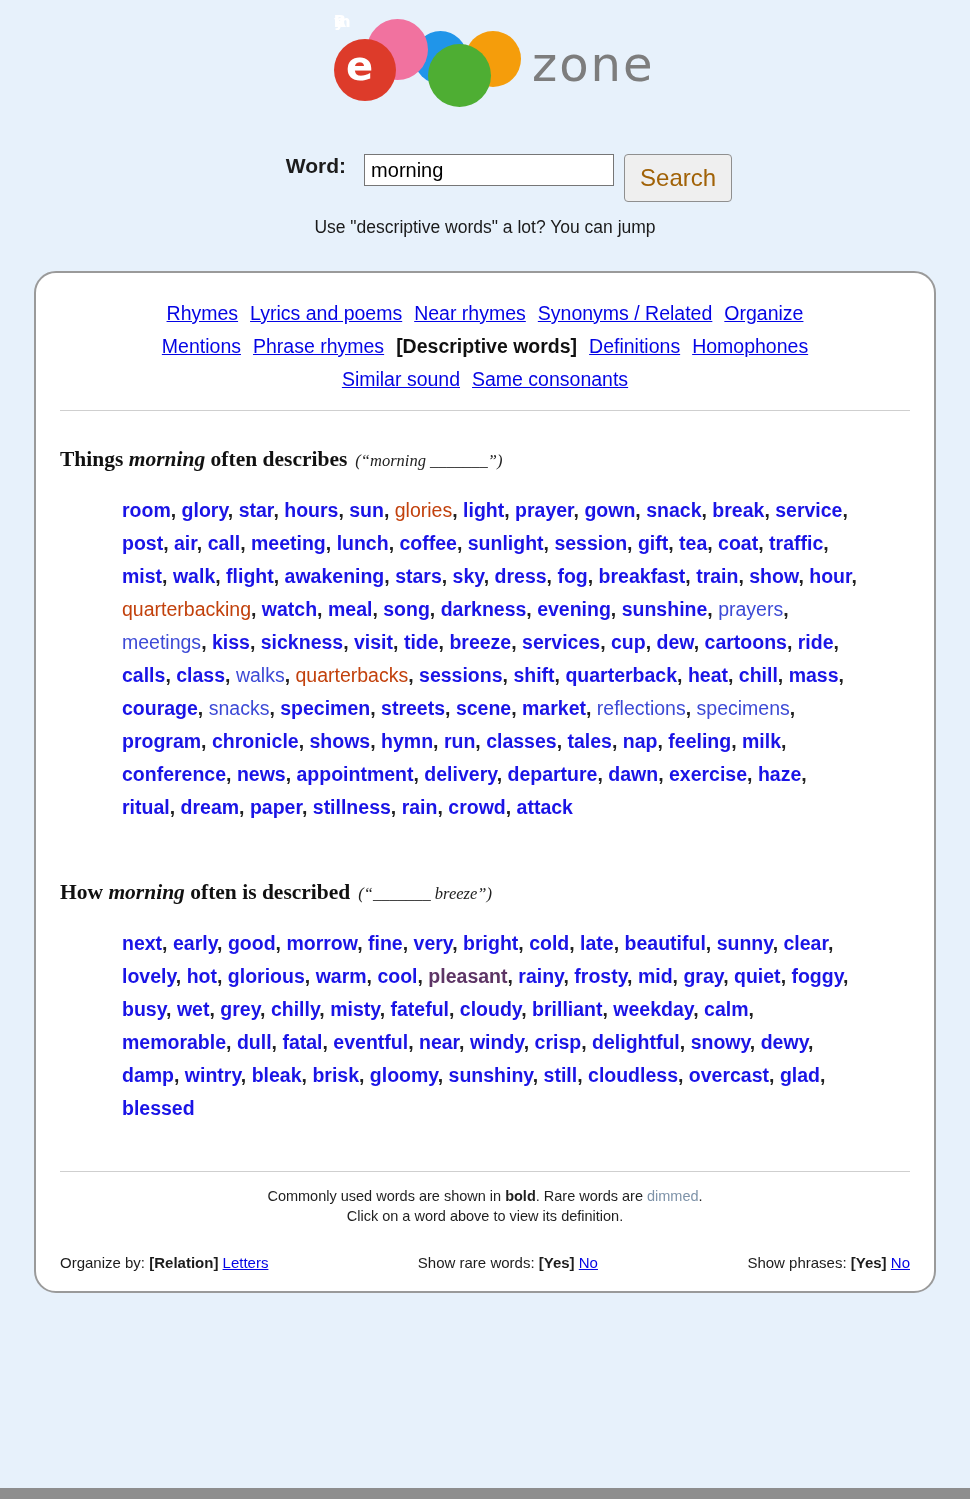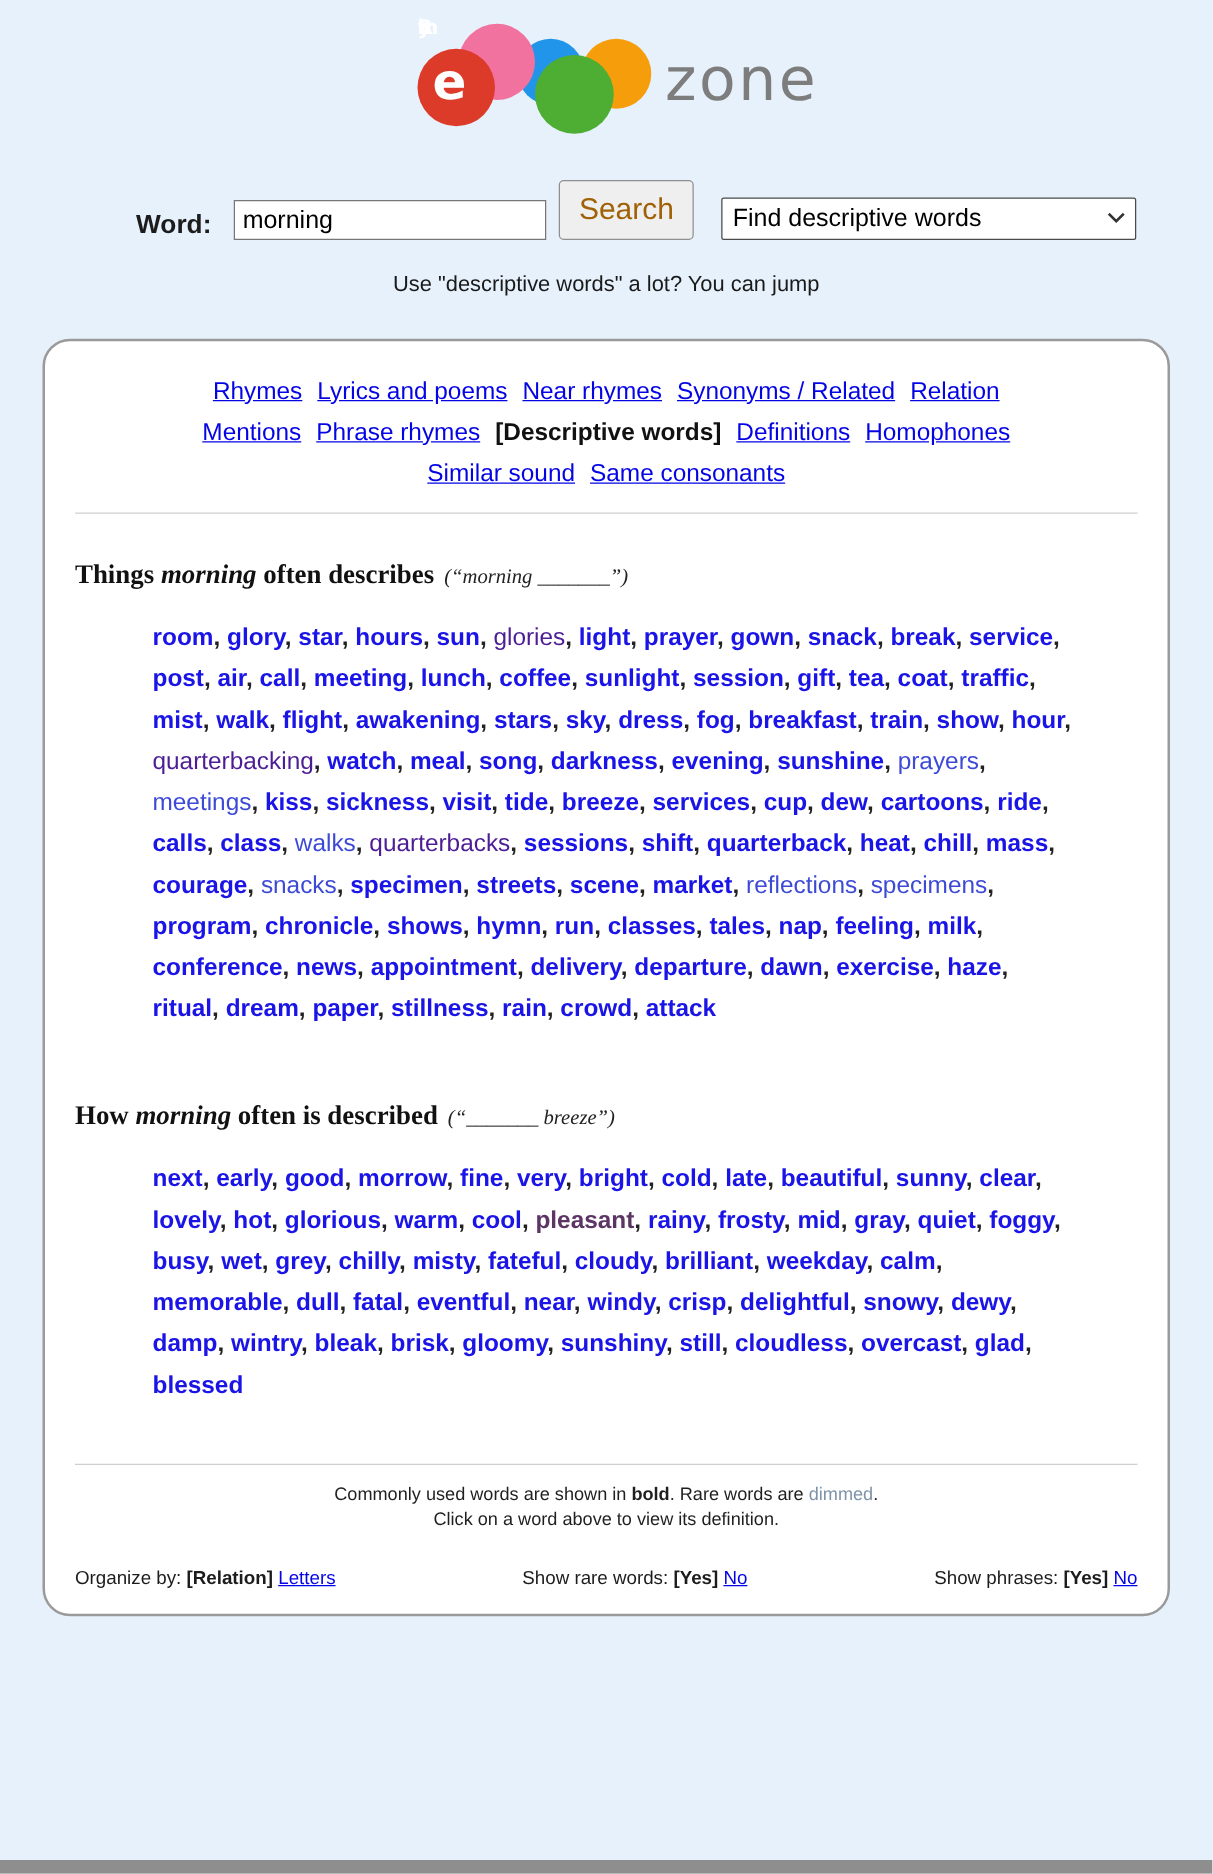--- a/index.html
+++ b/index.html
@@ -18,21 +18,21 @@
   .lg-l{position:absolute;z-index:6;color:#fff;font-family:"DejaVu Sans",sans-serif;font-weight:bold;line-height:1;}
   .lg-l:nth-of-type(6){left:12px;top:32px;font-size:40px;}
   .lg-l:nth-of-type(7){left:48px;top:6px;font-size:46px;}
   .lg-l:nth-of-type(8){left:88px;top:18px;font-size:42px;}
   .lg-l:nth-of-type(9){left:99px;top:39px;font-size:40px;}
   .lg-l:nth-of-type(10){left:142px;top:20px;font-size:40px;}
   .lg-zone{position:absolute;left:198px;top:22px;font-family:"DejaVu Sans",sans-serif;
            font-size:48px;color:#7d7d7d;letter-spacing:2px;z-index:6;}
 
   
-  .search-row{display:flex;align-items:flex-end;justify-content:center;margin-top:44px;height:38px;padding-left:48px;}
+  .search-row{display:flex;align-items:flex-start;justify-content:center;margin-top:44px;height:38px;padding-left:48px;}
   .word-label{font-weight:bold;font-size:21px;margin-right:18px;}
   .word-input{width:236px;height:28px;font-size:20px;padding:1px 6px;border:1px solid #767676;
               font-family:"Liberation Sans",sans-serif;background:#fff;}
   .search-btn{margin-left:10px;height:48px;font-size:24px;padding:0 15px;background:#efefef;
               border:1px solid #8f8f8f;border-radius:4px;color:#a16207;font-family:"Liberation Sans",sans-serif;}
   .sel-wrap{position:relative;margin-left:22px;}
   .type-select{appearance:none;-webkit-appearance:none;width:332px;height:34px;font-size:20px;
                padding:2px 30px 2px 8px;border:1px solid #4a4a4a;border-radius:2px;background:#fff;
                color:#000;font-family:"Liberation Sans",sans-serif;}
   .sel-chevron{position:absolute;right:9px;top:11px;pointer-events:none;}
@@ -48,21 +48,21 @@
   .rule{border:none;border-top:1px solid #cfcfcf;margin:14px 0 0;}
 
   .sec-head{margin:36px 0 0;font-size:21.5px;font-weight:bold;color:#111;font-family:Liberation Serif, serif;}
   .sec-head .w-italic{font-style:italic;}
   .sec-hint{font-size:16.5px;font-weight:normal;font-style:italic;color:#222;margin-left:8px;}
 
   .word-list{margin:22px 0 0 62px;width:742px;font-size:19.5px;line-height:33px;}
   .w{text-decoration:none;cursor:pointer;}
   .w.b{color:#1a14e6;font-weight:bold;}
   .w.m{color:#3d4ad6;font-weight:normal;}
-  .w.d{color:#4c1d95;font-weight:normal;}
+  .w.d{color:#c2410c;font-weight:normal;}
   .w.v{color:#5d3565;font-weight:bold;}
   .c{color:#222;font-weight:bold;}
 
   .sec2{margin-top:56px;}
   .legend{margin-top:14px;text-align:center;font-size:14.5px;line-height:20px;color:#1f1f1f;}
   .legend b{font-weight:bold;}
   .dim-word{color:#7e93a9;}
   .options-row{display:flex;justify-content:space-between;align-items:flex-start;margin-top:28px;
                font-size:15px;color:#1c1c1c;}
   .opt-sel{font-weight:bold;}
@@ -89,38 +89,30 @@
         <span class="lg-l">y</span>
         <span class="lg-l">m</span>
         <span class="lg-l">e</span>
       </div>
   </div>
 
   <div class="search-row">
     <span class="word-label">Word:</span>
     <input class="word-input" type="text" value="morning" style="">
     <button class="search-btn">Search</button>
-    <span class="sel-wrap">
-      <select class="type-select">
-        <option>Find descriptive words</option>
-      </select>
-      <svg class="sel-chevron" width="14" height="10" viewBox="0 0 14 10">
-        <polyline points="1,2 7,8 13,2" fill="none" stroke="#333" stroke-width="2"></polyline>
-      </svg>
-    </span>
   </div>
 
   <div class="help-text">
     <div>Use "descriptive words" a lot? You can jump</div>
   </div>
 
   <div class="main-box">
 
     <div id="nav-lines">
-        <div class="nav-line"><a class="nav-link">Rhymes</a><a class="nav-link">Lyrics and poems</a><a class="nav-link">Near rhymes</a><a class="nav-link">Synonyms / Related</a><a class="nav-link">Relation</a></div>
+        <div class="nav-line"><a class="nav-link">Rhymes</a><a class="nav-link">Lyrics and poems</a><a class="nav-link">Near rhymes</a><a class="nav-link">Synonyms / Related</a><a class="nav-link">Organize</a></div>
         <div class="nav-line"><a class="nav-link">Mentions</a><a class="nav-link">Phrase rhymes</a><span class="nav-active">[Descriptive words]</span><a class="nav-link">Definitions</a><a class="nav-link">Homophones</a></div>
         <div class="nav-line"><a class="nav-link">Similar sound</a><a class="nav-link">Same consonants</a></div>
       </div>
     <hr class="rule">
 
     <h2 class="sec-head">
       <span>Things </span><span class="w-italic">morning</span><span> often describes</span><span class="sec-hint">(“morning _______”)</span>
     </h2>
     <div class="word-list"><a class="w b">room</a><span class="c">, </span><a class="w b">glory</a><span class="c">, </span><a class="w b">star</a><span class="c">, </span><a class="w b">hours</a><span class="c">, </span><a class="w b">sun</a><span class="c">, </span><a class="w d">glories</a><span class="c">, </span><a class="w b">light</a><span class="c">, </span><a class="w b">prayer</a><span class="c">, </span><a class="w b">gown</a><span class="c">, </span><a class="w b">snack</a><span class="c">, </span><a class="w b">break</a><span class="c">, </span><a class="w b">service</a><span class="c">, </span><a class="w b">post</a><span class="c">, </span><a class="w b">air</a><span class="c">, </span><a class="w b">call</a><span class="c">, </span><a class="w b">meeting</a><span class="c">, </span><a class="w b">lunch</a><span class="c">, </span><a class="w b">coffee</a><span class="c">, </span><a class="w b">sunlight</a><span class="c">, </span><a class="w b">session</a><span class="c">, </span><a class="w b">gift</a><span class="c">, </span><a class="w b">tea</a><span class="c">, </span><a class="w b">coat</a><span class="c">, </span><a class="w b">traffic</a><span class="c">, </span><a class="w b">mist</a><span class="c">, </span><a class="w b">walk</a><span class="c">, </span><a class="w b">flight</a><span class="c">, </span><a class="w b">awakening</a><span class="c">, </span><a class="w b">stars</a><span class="c">, </span><a class="w b">sky</a><span class="c">, </span><a class="w b">dress</a><span class="c">, </span><a class="w b">fog</a><span class="c">, </span><a class="w b">breakfast</a><span class="c">, </span><a class="w b">train</a><span class="c">, </span><a class="w b">show</a><span class="c">, </span><a class="w b">hour</a><span class="c">, </span><a class="w d">quarterbacking</a><span class="c">, </span><a class="w b">watch</a><span class="c">, </span><a class="w b">meal</a><span class="c">, </span><a class="w b">song</a><span class="c">, </span><a class="w b">darkness</a><span class="c">, </span><a class="w b">evening</a><span class="c">, </span><a class="w b">sunshine</a><span class="c">, </span><a class="w m">prayers</a><span class="c">, </span><a class="w m">meetings</a><span class="c">, </span><a class="w b">kiss</a><span class="c">, </span><a class="w b">sickness</a><span class="c">, </span><a class="w b">visit</a><span class="c">, </span><a class="w b">tide</a><span class="c">, </span><a class="w b">breeze</a><span class="c">, </span><a class="w b">services</a><span class="c">, </span><a class="w b">cup</a><span class="c">, </span><a class="w b">dew</a><span class="c">, </span><a class="w b">cartoons</a><span class="c">, </span><a class="w b">ride</a><span class="c">, </span><a class="w b">calls</a><span class="c">, </span><a class="w b">class</a><span class="c">, </span><a class="w m">walks</a><span class="c">, </span><a class="w d">quarterbacks</a><span class="c">, </span><a class="w b">sessions</a><span class="c">, </span><a class="w b">shift</a><span class="c">, </span><a class="w b">quarterback</a><span class="c">, </span><a class="w b">heat</a><span class="c">, </span><a class="w b">chill</a><span class="c">, </span><a class="w b">mass</a><span class="c">, </span><a class="w b">courage</a><span class="c">, </span><a class="w m">snacks</a><span class="c">, </span><a class="w b">specimen</a><span class="c">, </span><a class="w b">streets</a><span class="c">, </span><a class="w b">scene</a><span class="c">, </span><a class="w b">market</a><span class="c">, </span><a class="w m">reflections</a><span class="c">, </span><a class="w m">specimens</a><span class="c">, </span><a class="w b">program</a><span class="c">, </span><a class="w b">chronicle</a><span class="c">, </span><a class="w b">shows</a><span class="c">, </span><a class="w b">hymn</a><span class="c">, </span><a class="w b">run</a><span class="c">, </span><a class="w b">classes</a><span class="c">, </span><a class="w b">tales</a><span class="c">, </span><a class="w b">nap</a><span class="c">, </span><a class="w b">feeling</a><span class="c">, </span><a class="w b">milk</a><span class="c">, </span><a class="w b">conference</a><span class="c">, </span><a class="w b">news</a><span class="c">, </span><a class="w b">appointment</a><span class="c">, </span><a class="w b">delivery</a><span class="c">, </span><a class="w b">departure</a><span class="c">, </span><a class="w b">dawn</a><span class="c">, </span><a class="w b">exercise</a><span class="c">, </span><a class="w b">haze</a><span class="c">, </span><a class="w b">ritual</a><span class="c">, </span><a class="w b">dream</a><span class="c">, </span><a class="w b">paper</a><span class="c">, </span><a class="w b">stillness</a><span class="c">, </span><a class="w b">rain</a><span class="c">, </span><a class="w b">crowd</a><span class="c">, </span><a class="w b">attack</a></div>
 

